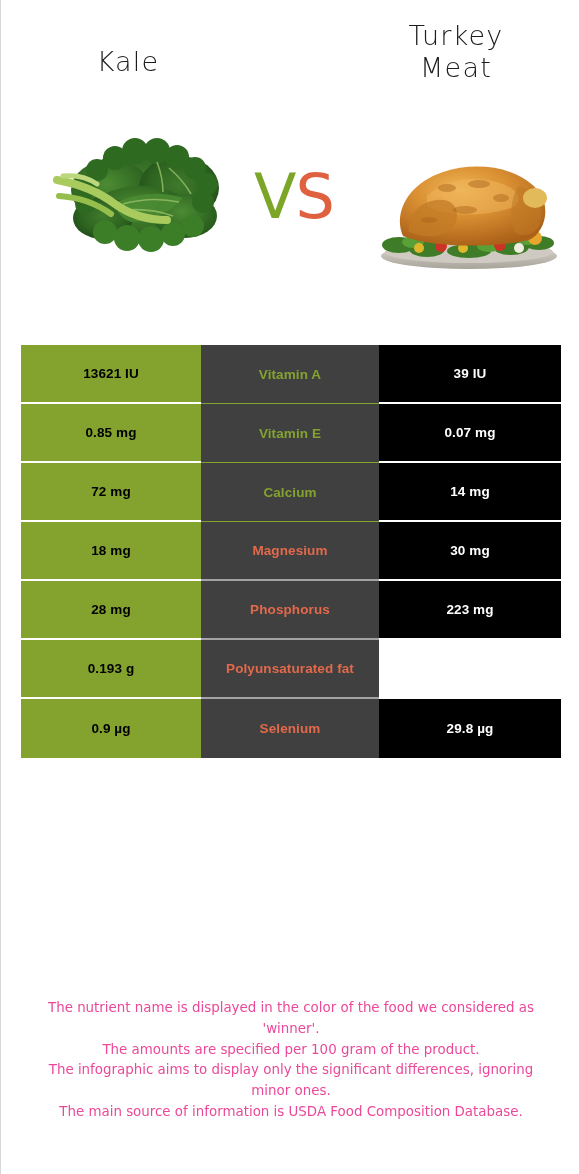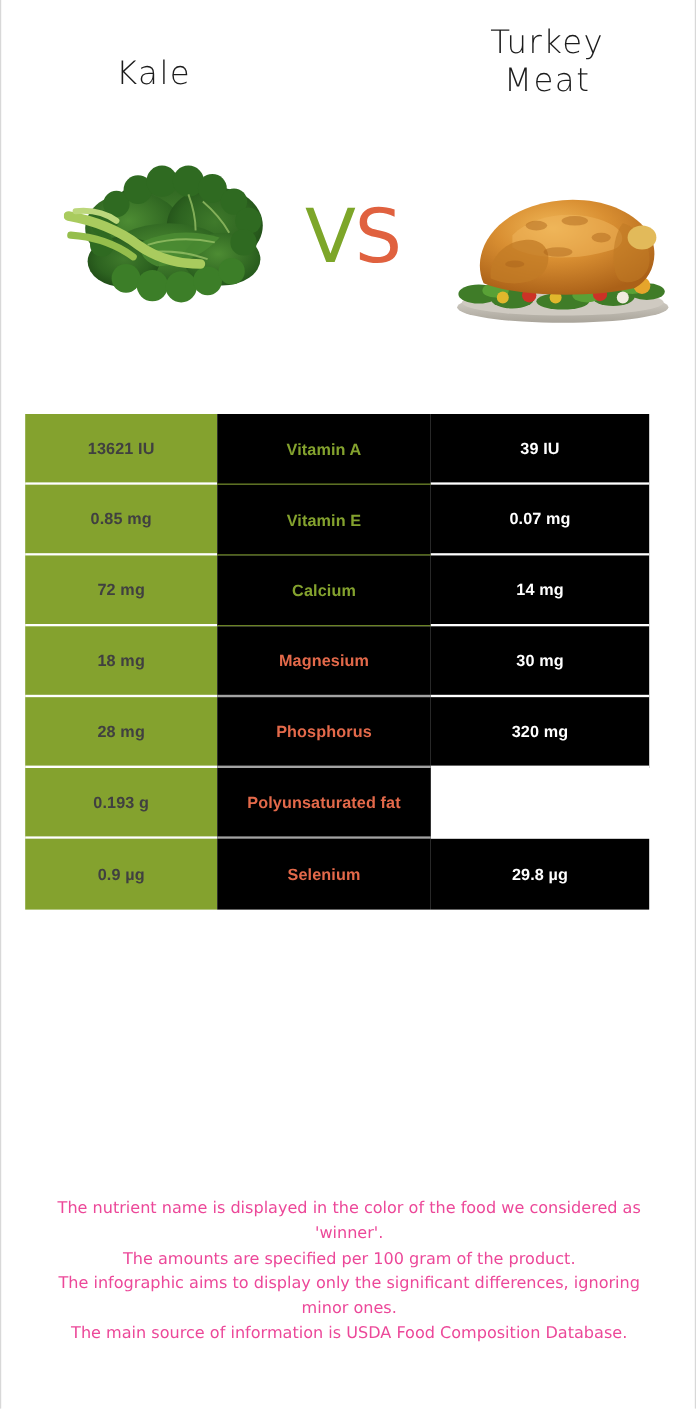--- a/index.html
+++ b/index.html
@@ -92,34 +92,34 @@
     display: flex;
     align-items: center;
     justify-content: center;
     font-size: 13.5px;
     font-weight: 600;
     letter-spacing: 0.1px;
     box-sizing: border-box;
     text-align: center;
   }
   .cell-left {
-    width: 160px;
+    width: 180px;
     background: #84A22E;
-    color: #404040;
+    color: #000000;
     border-bottom: 2px solid #ffffff;
   }
   .cell-right {
     width: 182px;
     background: #000000;
     color: #ffffff;
     border-bottom: 2px solid #ffffff;
   }
   .cell-mid {
     width: 178px;
-    background: #000000;
+    background: #404040;
     font-size: 13.5px;
     font-weight: 700;
   }
   .row:last-child .cell-left,
   .row:last-child .cell-right {
     border-bottom: none;
   }
   .cell-mid.win-green {
     color: #84A22E;
     border-bottom: 1px solid #84A22E;
@@ -294,21 +294,21 @@
         <div class="cell cell-right">14 mg</div>
       </div>
       <div class="row">
         <div class="cell cell-left">18 mg</div>
         <div class="cell cell-mid win-orange">Magnesium</div>
         <div class="cell cell-right">30 mg</div>
       </div>
       <div class="row">
         <div class="cell cell-left">28 mg</div>
         <div class="cell cell-mid win-orange">Phosphorus</div>
-        <div class="cell cell-right">320 mg</div>
+        <div class="cell cell-right">223 mg</div>
       </div>
       <div class="row">
         <div class="cell cell-left">0.193 g</div>
         <div class="cell cell-mid win-orange">Polyunsaturated fat</div>
       </div>
       <div class="row">
         <div class="cell cell-left">0.9 µg</div>
         <div class="cell cell-mid win-orange">Selenium</div>
         <div class="cell cell-right">29.8 µg</div>
       </div>

